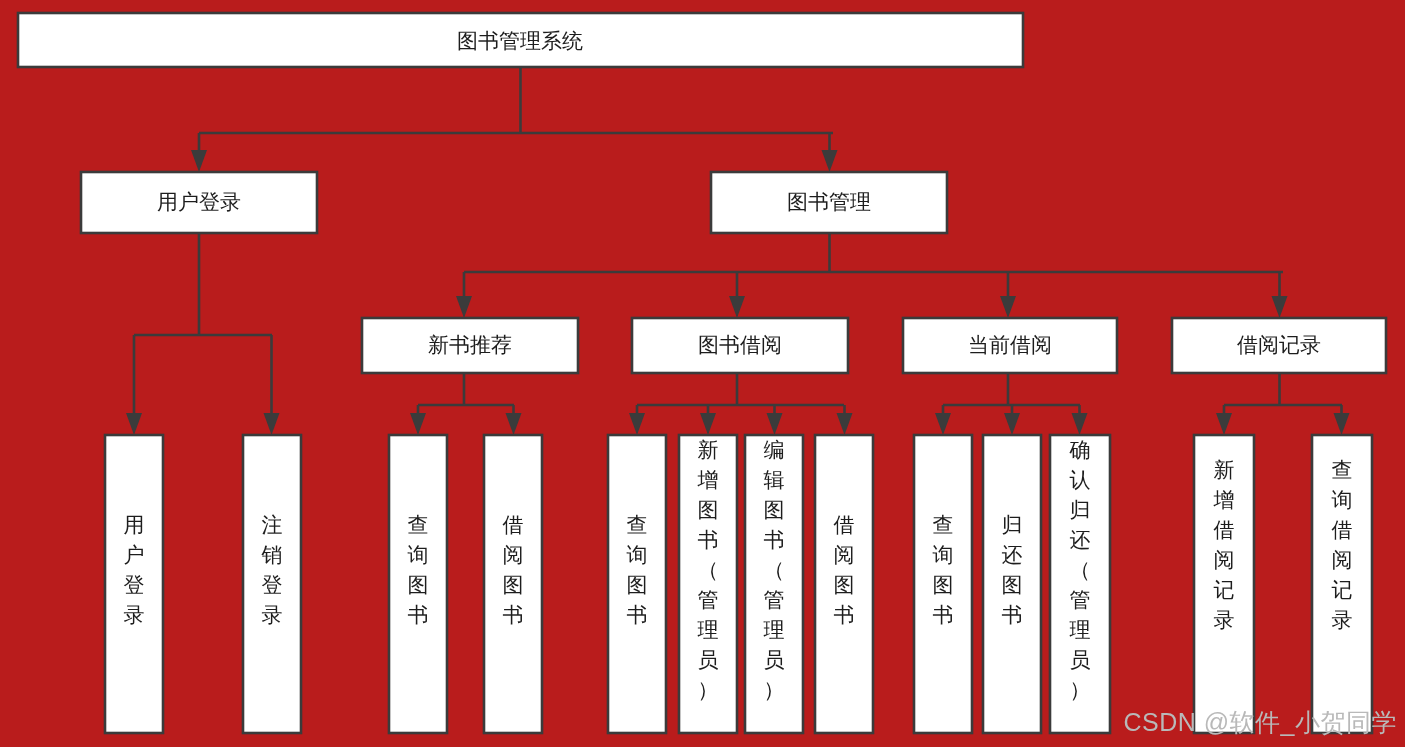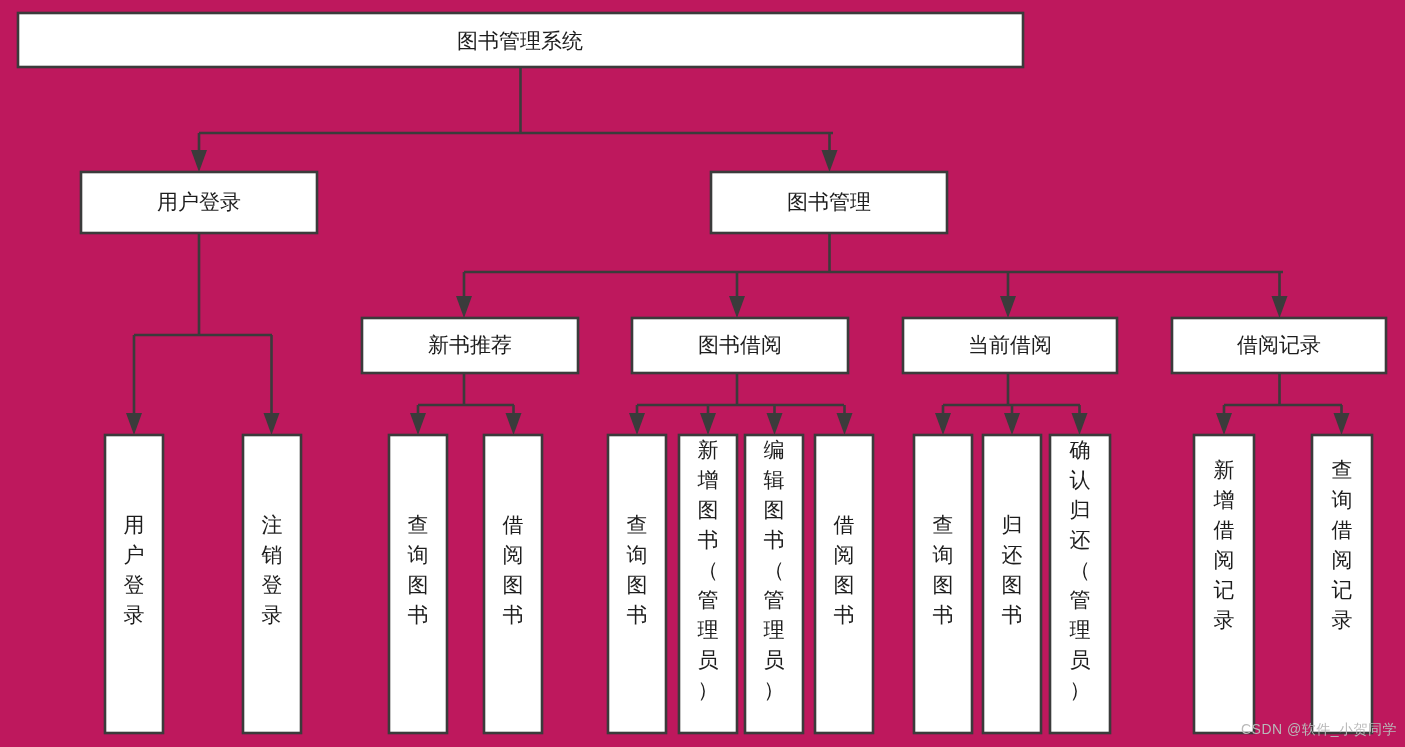--- a/index.html
+++ b/index.html
@@ -10,21 +10,21 @@
   body {
     width: 1405px;
     height: 747px;
     font-family: "Liberation Sans", "DejaVu Sans", sans-serif;
     overflow: hidden;
   }
   #diagram-root {
     position: relative;
     width: 1405px;
     height: 747px;
-    background: #be185d;
+    background: #b91c1c;
   }
   svg.diagram {
     position: absolute;
     left: 0;
     top: 0;
     width: 1405px;
     height: 747px;
     display: block;
   }
   .node-rect {
@@ -53,21 +53,21 @@
     font-family: "Liberation Sans", "DejaVu Sans", sans-serif;
     font-size: 21px;
     fill: #1d1d1d;
     text-anchor: middle;
   }
   .watermark {
     position: absolute;
     right: 8px;
     bottom: 8px;
     font-family: "Liberation Sans", "DejaVu Sans", sans-serif;
-    font-size: 14px;
+    font-size: 25px;
     color: #b9b9b9;
     letter-spacing: 0.5px;
     white-space: nowrap;
     pointer-events: none;
   }
 </style>
 </head>
 <body>
 
 <div id="diagram-root">

